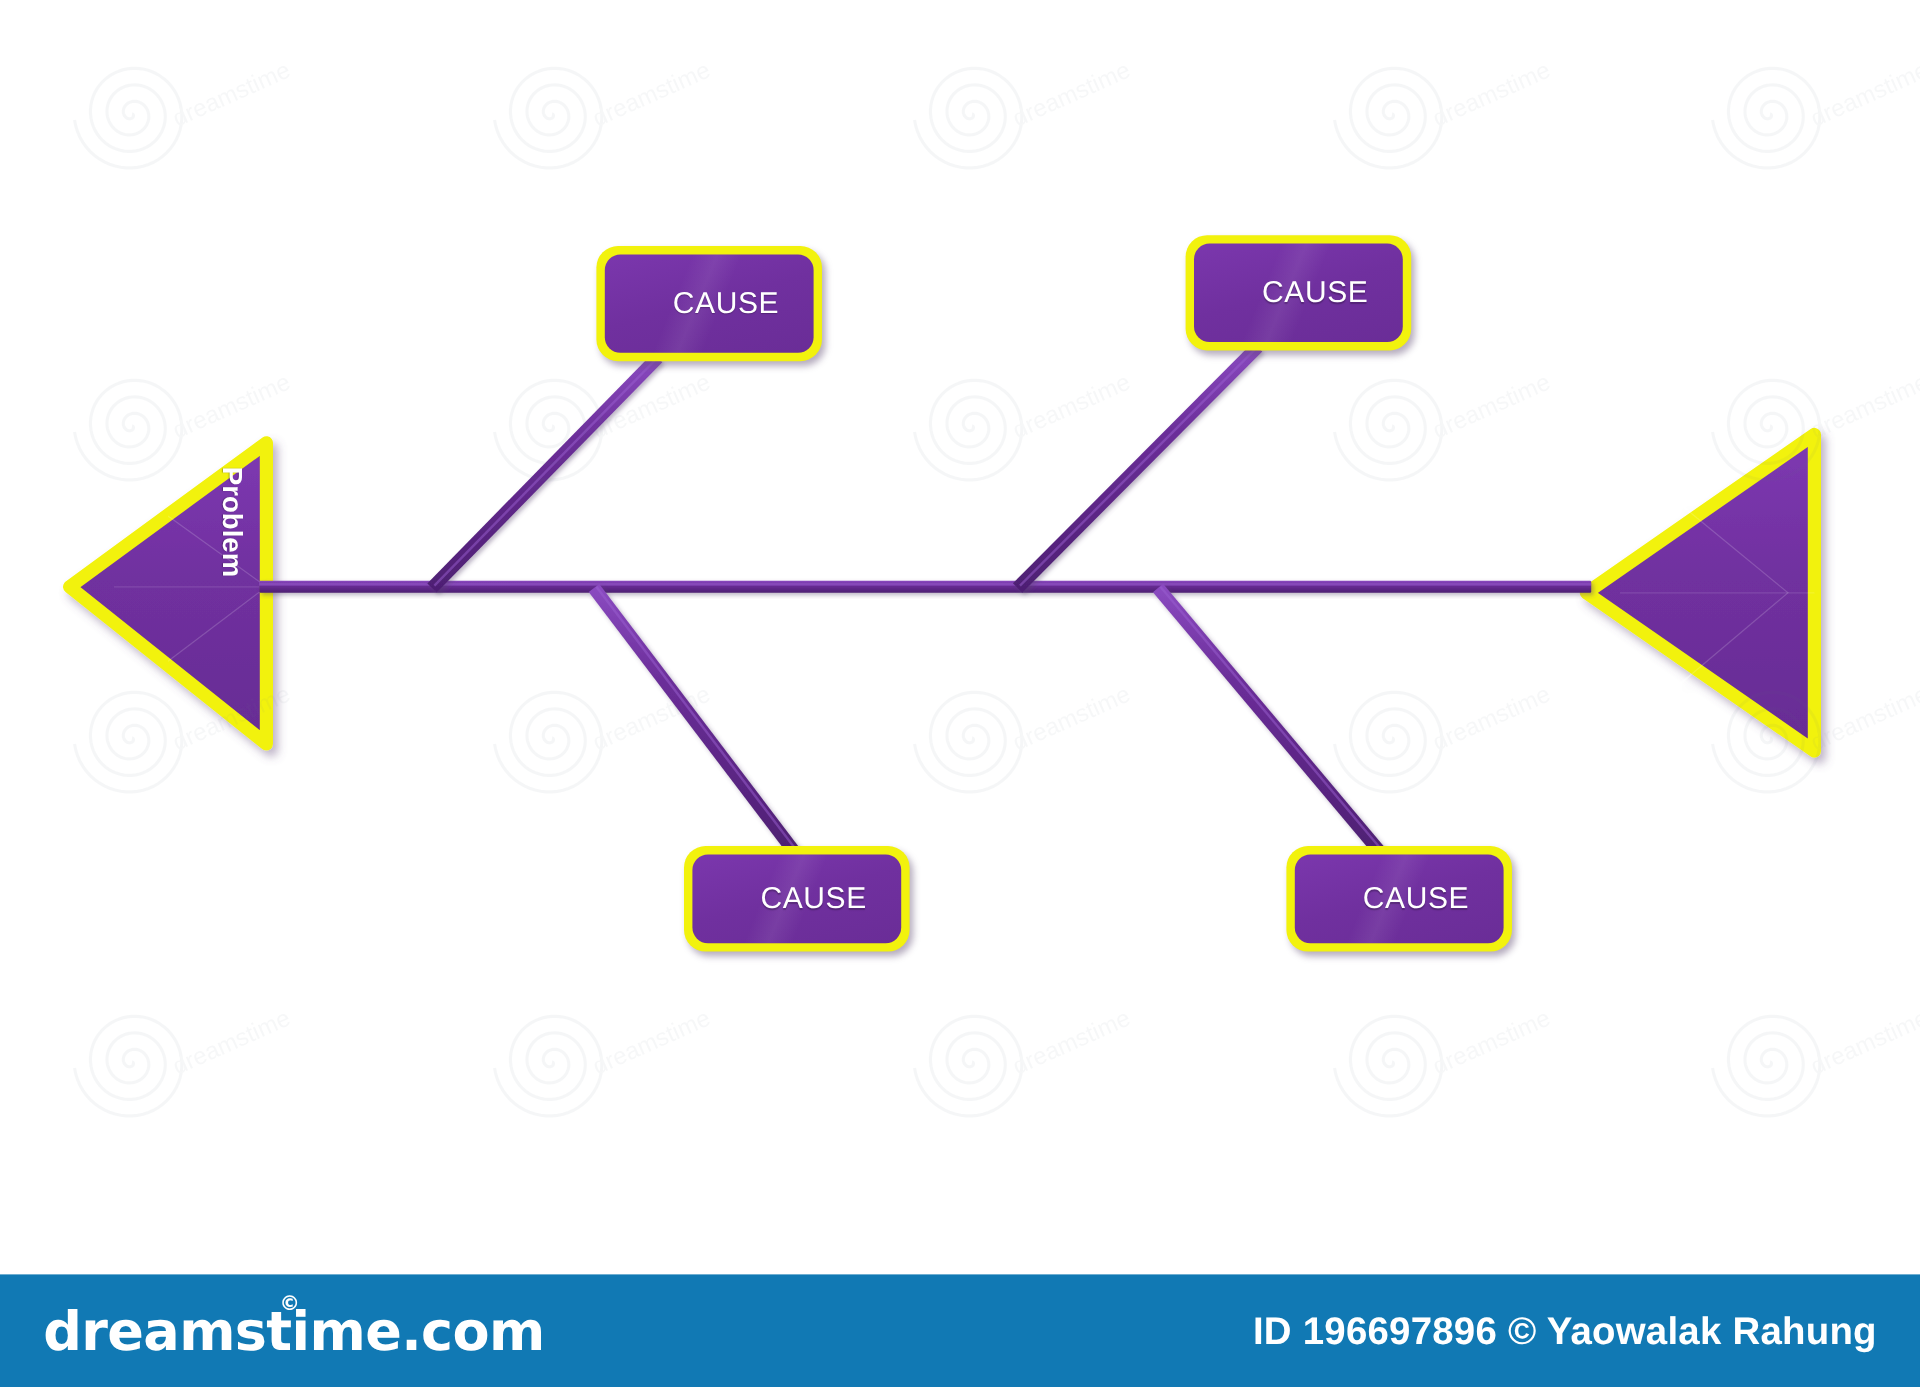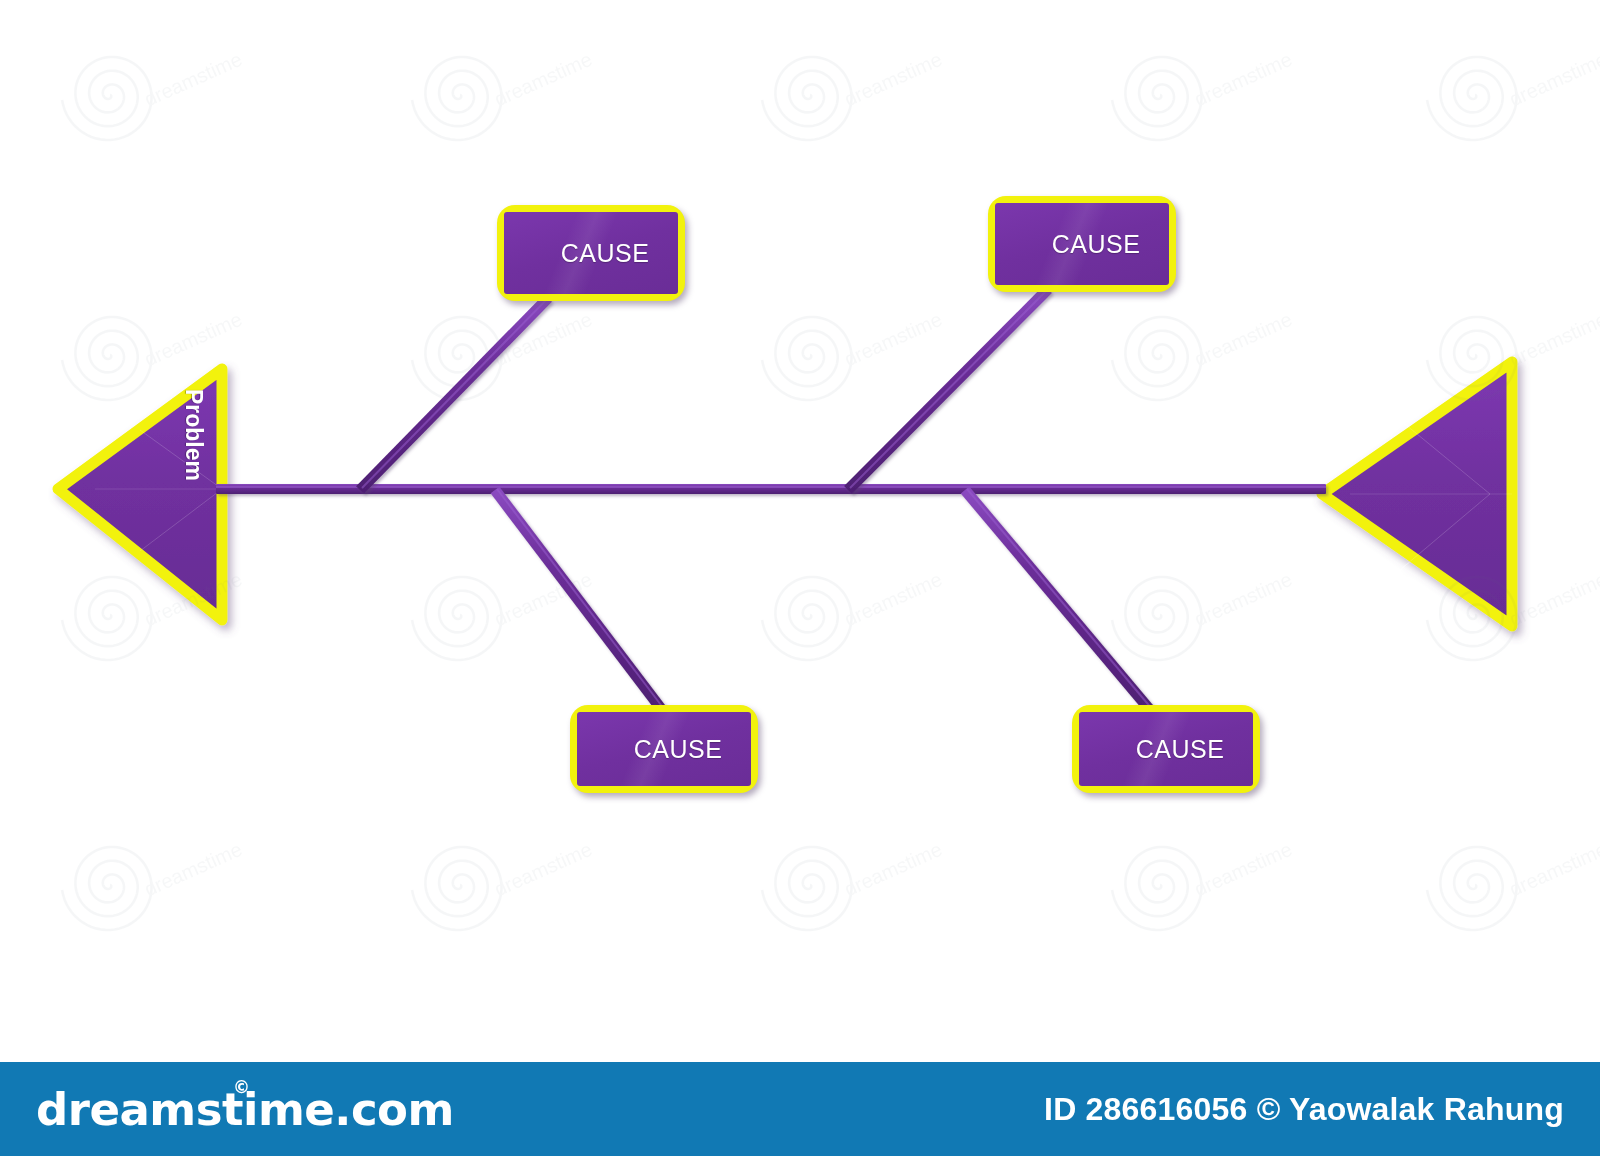--- a/index.html
+++ b/index.html
@@ -43,21 +43,21 @@
     box-sizing: border-box;
     border-radius: 18px;
     background: #F2F20D;
     padding: 7px;
     filter: drop-shadow(3px 4px 3px rgba(90,70,110,0.45));
   }
   .cause-box .inner {
     width: 100%;
     height: 100%;
     box-sizing: border-box;
-    border-radius: 3px;
+    border-radius: 13px;
     background: linear-gradient(165deg, #7B37AD 0%, #70309F 48%, #6A2D97 100%);
     display: flex;
     align-items: center;
     justify-content: center;
     position: relative;
     overflow: hidden;
     padding-left: 28px;
   }
   .cause-box .inner::before {
     content: "";
@@ -374,16 +374,16 @@
           <div class="wm" style="left: 86px; top: 28px;">dreamstime</div>
         </div>
       </div>
   </div>
 
   <div id="footer-bar">
     <div id="brand-wordmark">
       <span>dreamstime.com</span>
       <span id="brand-reg-mark">©</span>
     </div>
-    <div id="credit-text">ID 286616056 © Yaowalak Rahung</div>
+    <div id="credit-text">ID 196697896 © Yaowalak Rahung</div>
   </div>
 
 </div>
 
 </body></html>

